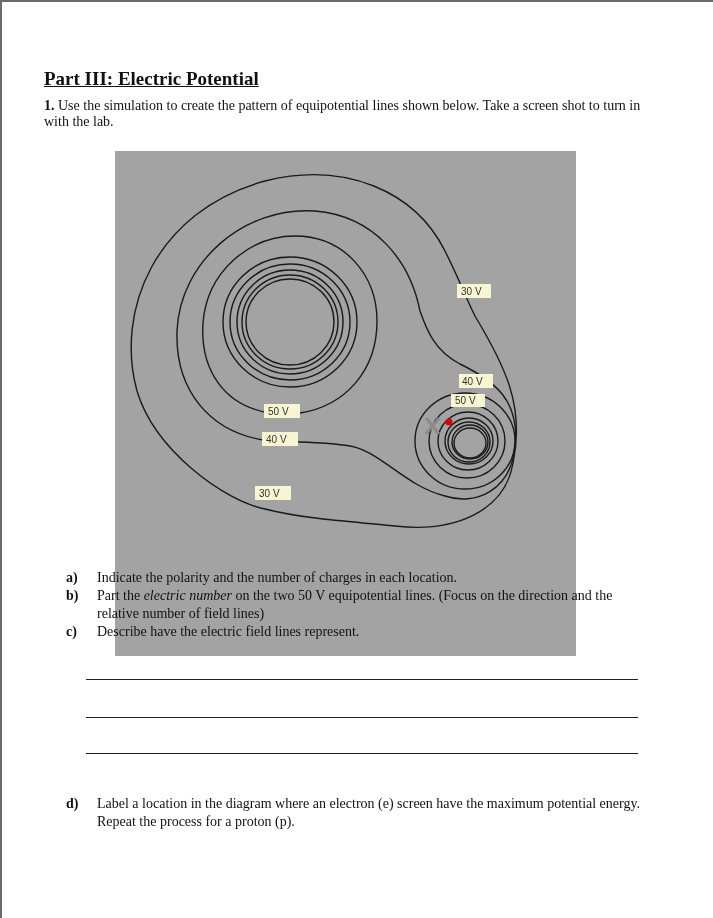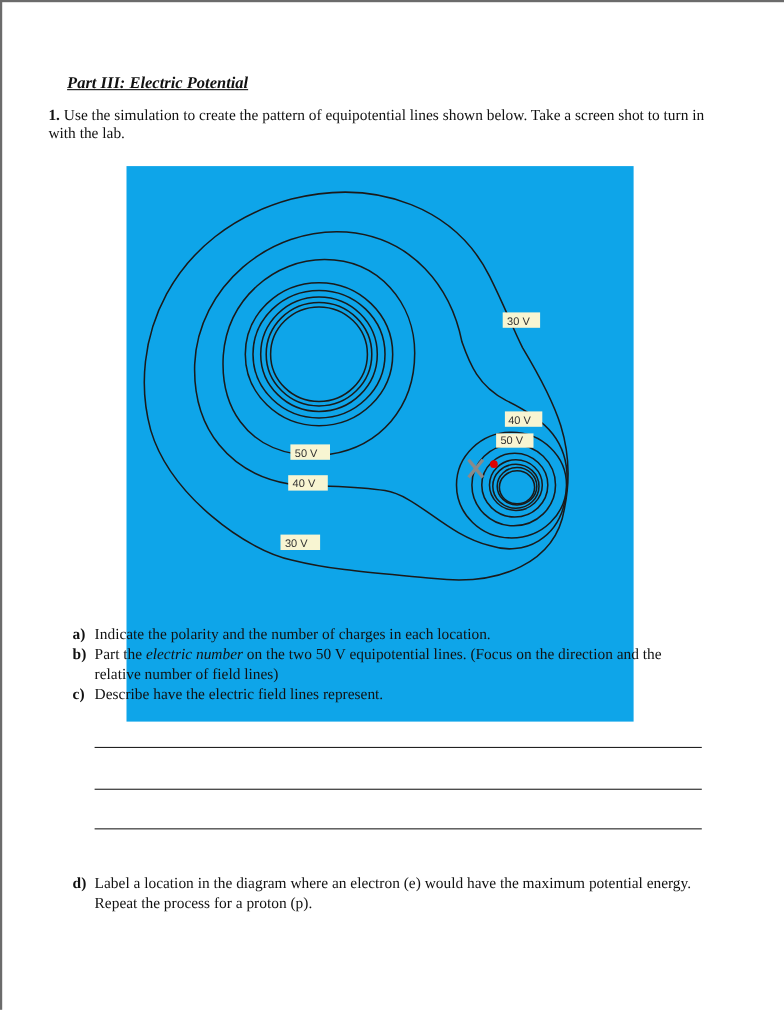--- a/index.html
+++ b/index.html
@@ -4,33 +4,32 @@
 <style>
   html, body { margin:0; padding:0; }
   body {
     width:713px; height:918px; position:relative; overflow:hidden;
     background:#ffffff;
     font-family:"Liberation Serif", serif; color:#111;
   }
   .frame-top { position:absolute; left:0; top:0; width:713px; height:2px; background:#6b6b6b; }
   .frame-left { position:absolute; left:0; top:0; width:2px; height:918px; background:#6b6b6b; }
   .title {
-    position:absolute; left:61px; top:68px; font-size:15px; font-weight:bold;
+    position:absolute; left:44px; top:68px; font-size:19px; font-weight:bold;
     text-decoration:underline;
-    font-style:italic;
   }
   .q1 { position:absolute; left:44px; top:98px; width:600px; font-size:14px; line-height:16px; }
   .q1 .num { font-weight:bold; }
-  .figure { position:absolute; left:115px; top:151px; width:461px; height:505px; background:#0ea5e9; }
+  .figure { position:absolute; left:115px; top:151px; width:461px; height:505px; background:#a3a3a3; }
   .figure svg { position:absolute; left:0; top:0; }
   .lbl { font-family:"Liberation Sans", sans-serif; font-size:10px; fill:#333; }
   .items { position:absolute; left:66px; top:569px; width:580px; font-size:14px; line-height:18px; }
   .item { display:flex; }
   .item .mark { width:20px; flex:none; font-weight:bold; }
-  .item .txt { flex:1; }
+  .item .txt { flex:1;margin-left:11px; }
   .answer-line { position:absolute; left:86px; width:552px; height:1px; background:#222; }
   .itemd { position:absolute; left:66px; top:795px; width:580px; font-size:14px; line-height:18px; }
 </style>
 </head>
 <body>
 
 <div class="frame-top"></div>
 <div class="frame-left"></div>
 
 <div class="title">Part III: Electric Potential</div>
@@ -103,14 +102,14 @@
     <span class="txt">Describe have the electric field lines represent.</span>
   </div>
 </div>
 
 <div class="answer-line" style="top:679px"></div>
 <div class="answer-line" style="top:717px"></div>
 <div class="answer-line" style="top:753px"></div>
 
 <div class="itemd item">
   <span class="mark">d)</span>
-  <span class="txt">Label a location in the diagram where an electron (e) would have the maximum potential energy.  Repeat the process for a proton (p).</span>
+  <span class="txt">Label a location in the diagram where an electron (e) screen have the maximum potential energy.  Repeat the process for a proton (p).</span>
 </div>
 
 </body></html>

